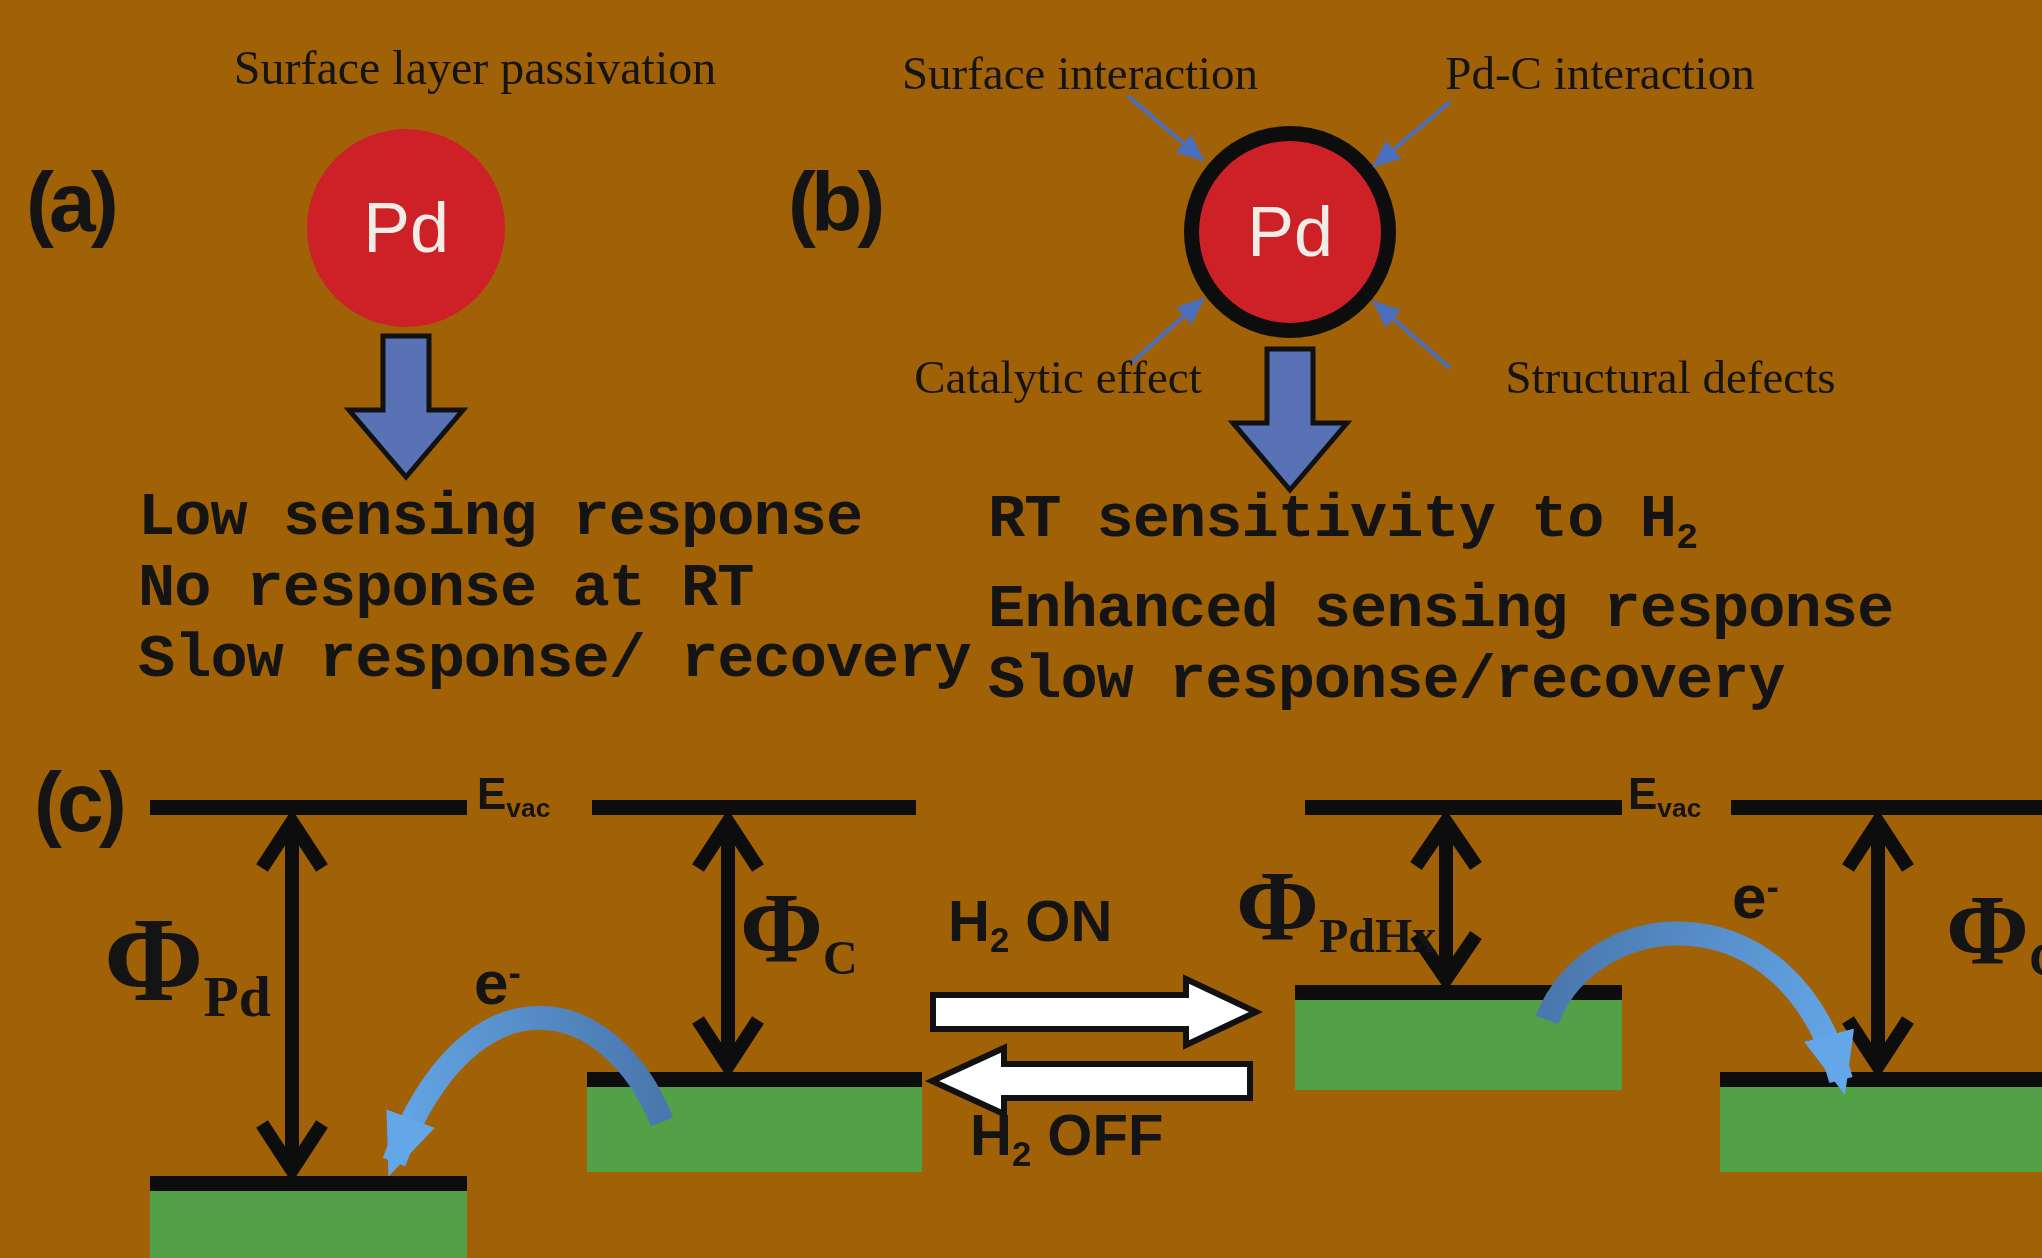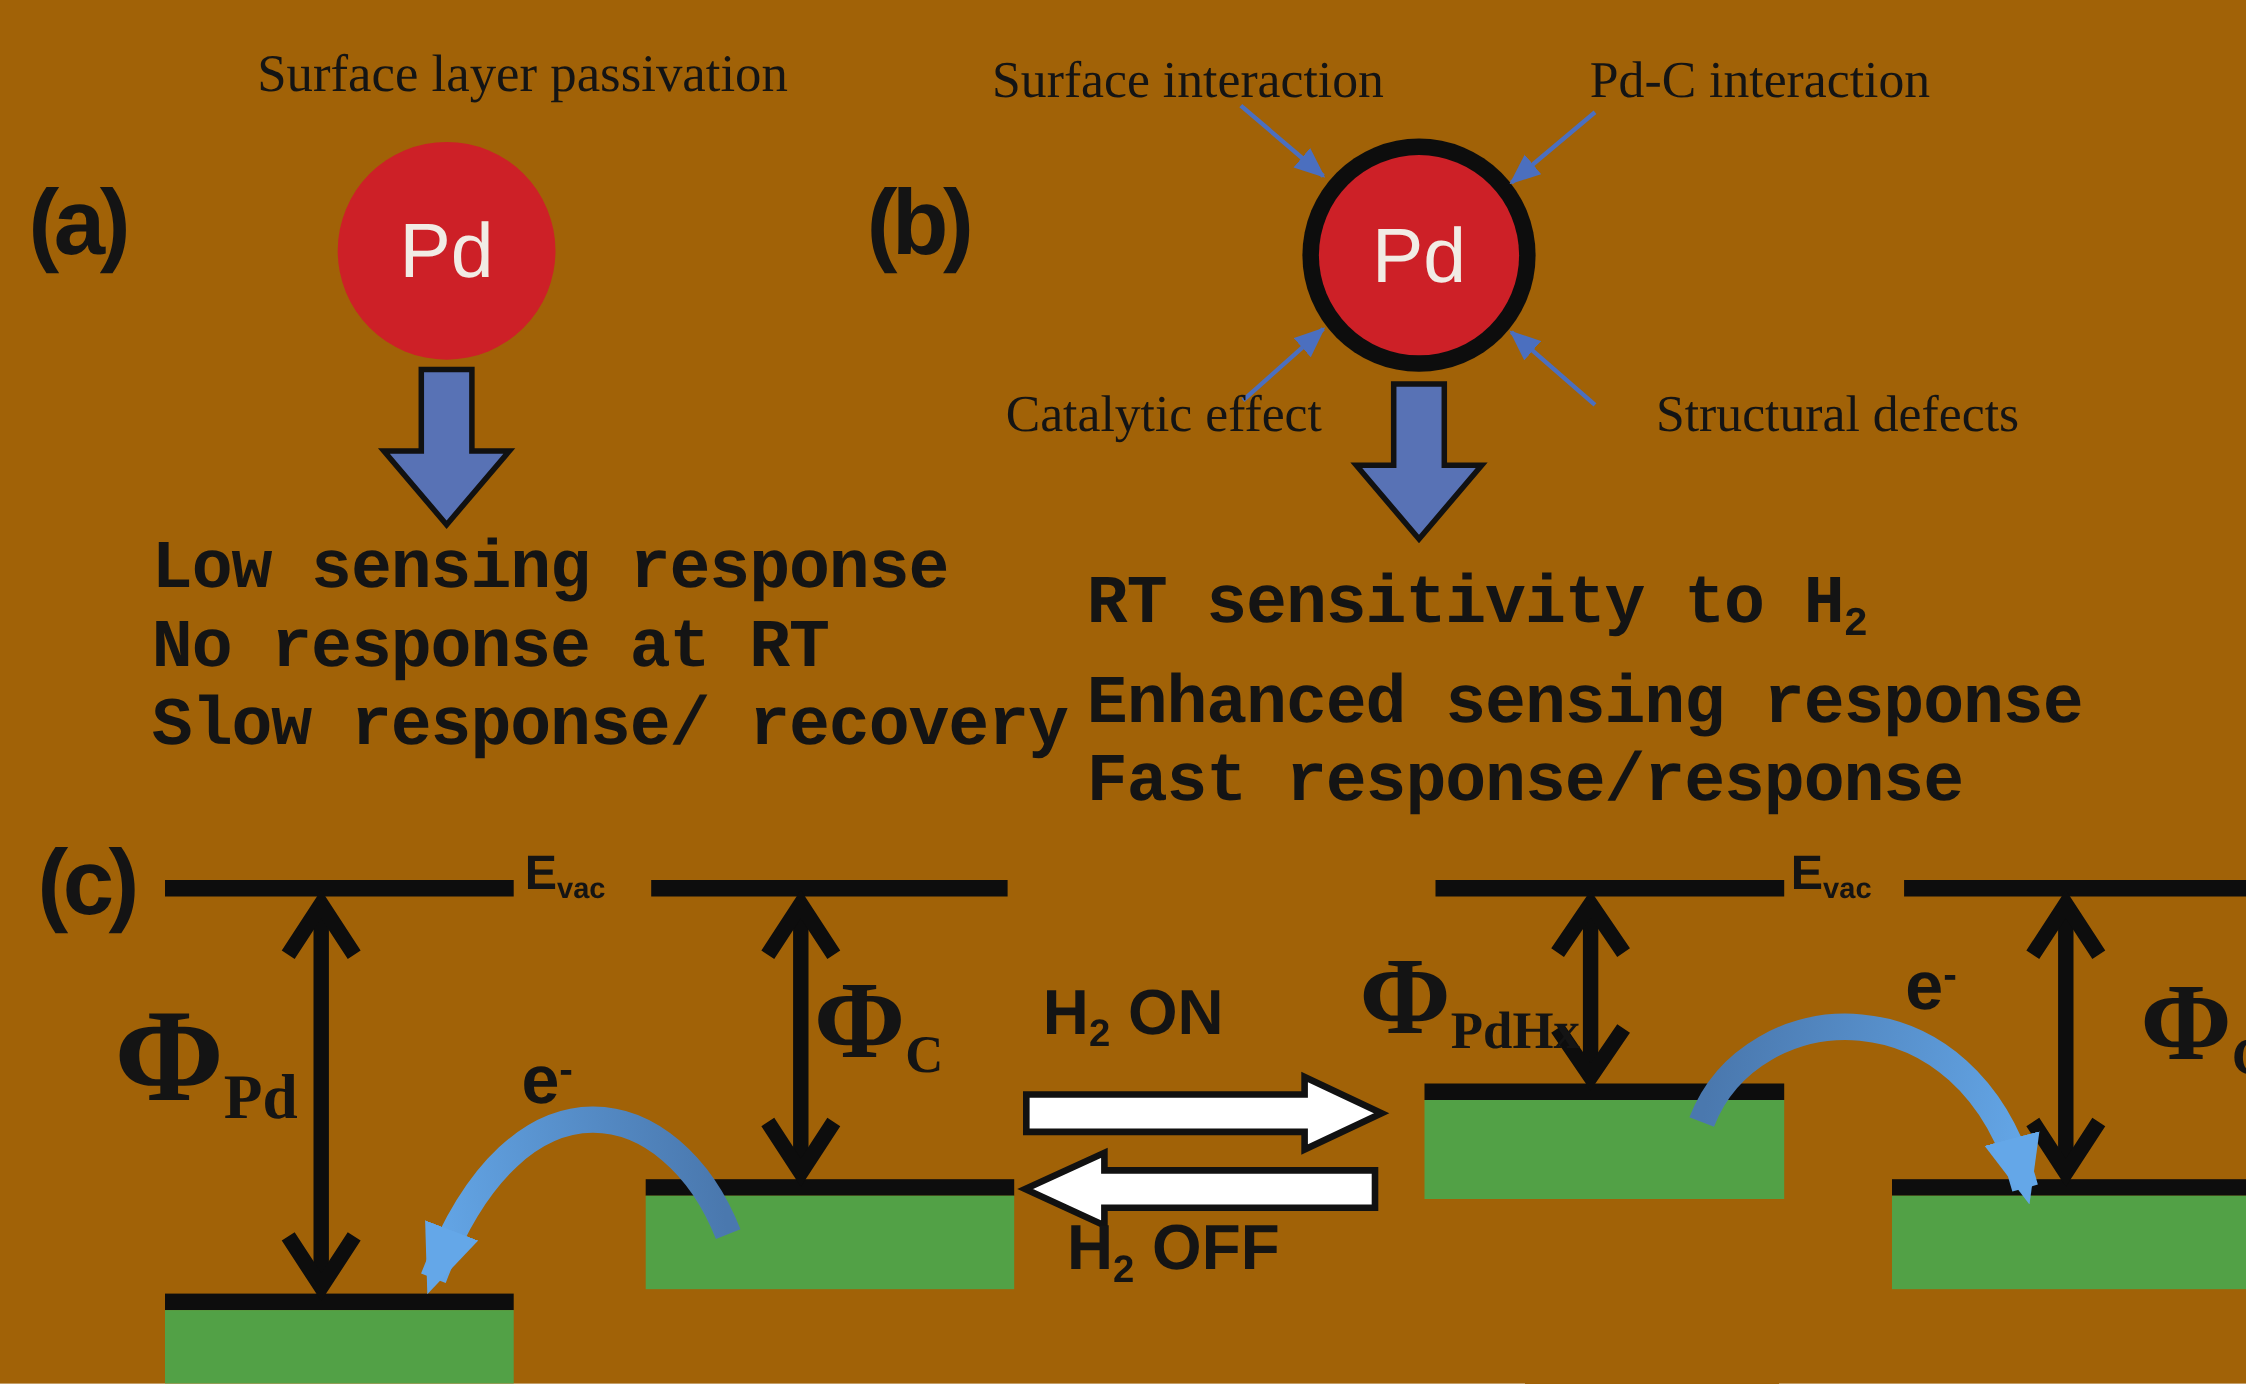--- a/index.html
+++ b/index.html
@@ -120,24 +120,24 @@
     <div>No response at RT</div>
     <div>Slow response/ recovery</div>
   </div>
 
   <div class="abs panel-label" style="left:788px;top:160px;">(b)</div>
   <div class="abs serif ann-label center nowrap" style="left:850px;top:48px;width:460px;">Surface interaction</div>
   <div class="abs serif ann-label center nowrap" style="left:1390px;top:48px;width:420px;">Pd-C interaction</div>
   <div class="abs serif ann-label center nowrap" style="left:868px;top:352px;width:380px;">Catalytic effect</div>
   <div class="abs serif ann-label center nowrap" style="left:1448px;top:352px;width:445px;">Structural defects</div>
   <div class="abs circle-text" style="left:1199px;top:141px;width:182px;height:182px;">Pd</div>
-  <div class="abs sansb outcome nowrap" style="left:988px;top:513px;">
+  <div class="abs sansb outcome nowrap" style="left:988px;top:484px;">
     <div><span>RT sensitivity to H</span><span class="sub">2</span></div>
     <div>Enhanced sensing response</div>
-    <div>Fast response/response</div>
+    <div>Slow response/recovery</div>
   </div>
 
   <div class="abs panel-label" style="left:34px;top:760px;">(c)</div>
 
   <div class="abs evac nowrap" style="left:477px;top:772px;">
     <span>E</span><span class="sub">vac</span>
   </div>
   <div class="abs evac nowrap" style="left:1628px;top:772px;">
     <span>E</span><span class="sub">vac</span>
   </div>

